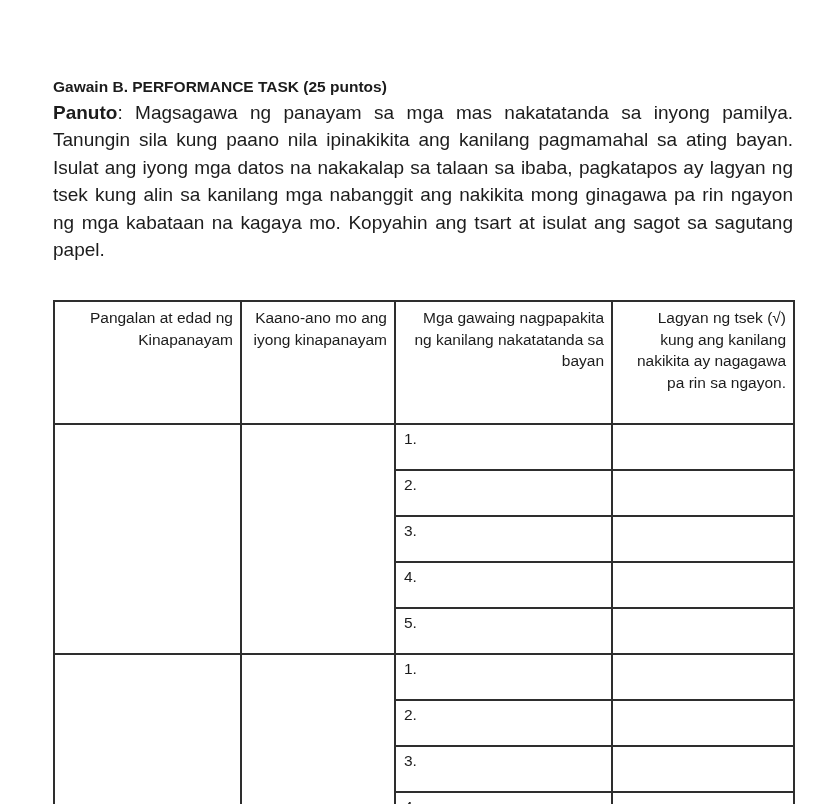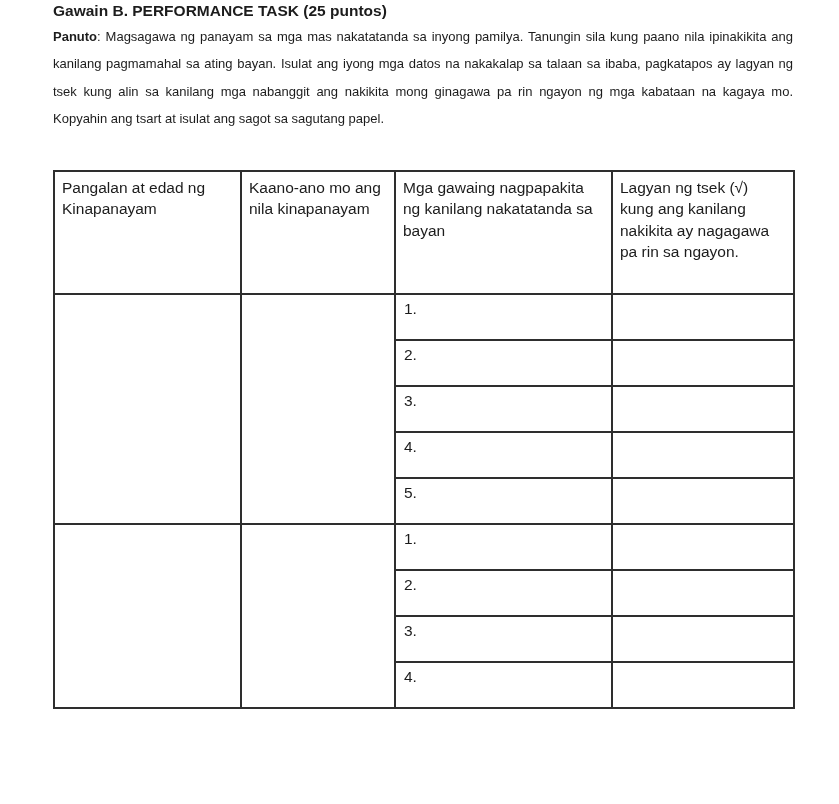--- a/index.html
+++ b/index.html
@@ -15,27 +15,28 @@
     position: relative;
     overflow: hidden;
   }
   .sheet {
     position: absolute;
     left: 53px;
     top: 0;
     width: 740px;
   }
   .doc-title {
+    margin-top: 76px;
     font-size: 15.5px;
     font-weight: bold;
     line-height: 22px;
     white-space: nowrap;
   }
   .instructions {
-    font-size: 13px;
+    font-size: 19px;
     line-height: 27.4px;
     text-align: justify;
     margin-top: 1px;
   }
   .instructions .lead {
     font-weight: bold;
   }
   table.worksheet {
     margin-top: 37px;
     border-collapse: collapse;
@@ -48,21 +49,21 @@
   table.worksheet col.c3 { width: 217px; }
   table.worksheet col.c4 { width: 182px; }
   table.worksheet th,
   table.worksheet td {
     border: 2px solid #2e2e2e;
     vertical-align: top;
     font-weight: normal;
   }
   table.worksheet th {
     height: 116px;
-    text-align: left;
+    text-align: right;
     padding: 5px 7px 0 7px;
     line-height: 21.5px;
   }
   table.worksheet td {
     height: 40px;
     padding: 4px 6px 0 8px;
     text-align: left;
     line-height: 20px;
   }
   td.span-cell { padding: 0; }
@@ -80,21 +81,21 @@
     <colgroup>
       <col class="c1">
         <col class="c2">
         <col class="c3">
         <col class="c4">
     </colgroup>
 
     <tbody>
         <tr>
       <th>Pangalan at edad ng Kinapanayam</th>
-      <th>Kaano-ano mo ang nila kinapanayam</th>
+      <th>Kaano-ano mo ang iyong kinapanayam</th>
       <th>Mga gawaing nagpapakita ng kanilang nakatatanda sa bayan</th>
       <th>Lagyan ng tsek (√) kung ang kanilang nakikita ay nagagawa pa rin sa ngayon.</th>
     </tr>
 
     <tr>
       <td class="span-cell" rowspan="5"></td>
       <td class="span-cell" rowspan="5"></td>
       <td>1.</td>
       <td></td>
     </tr>

